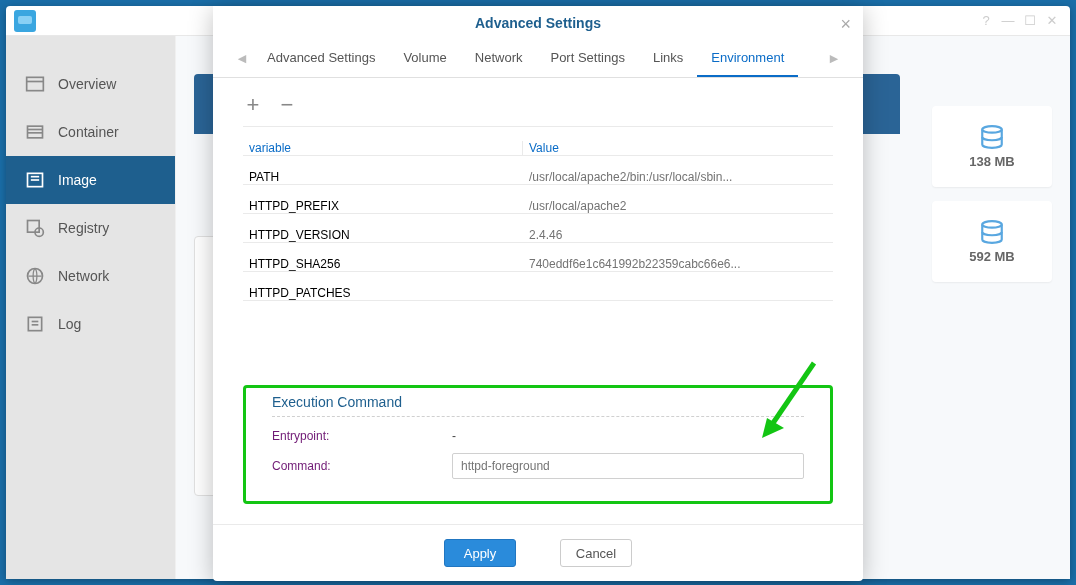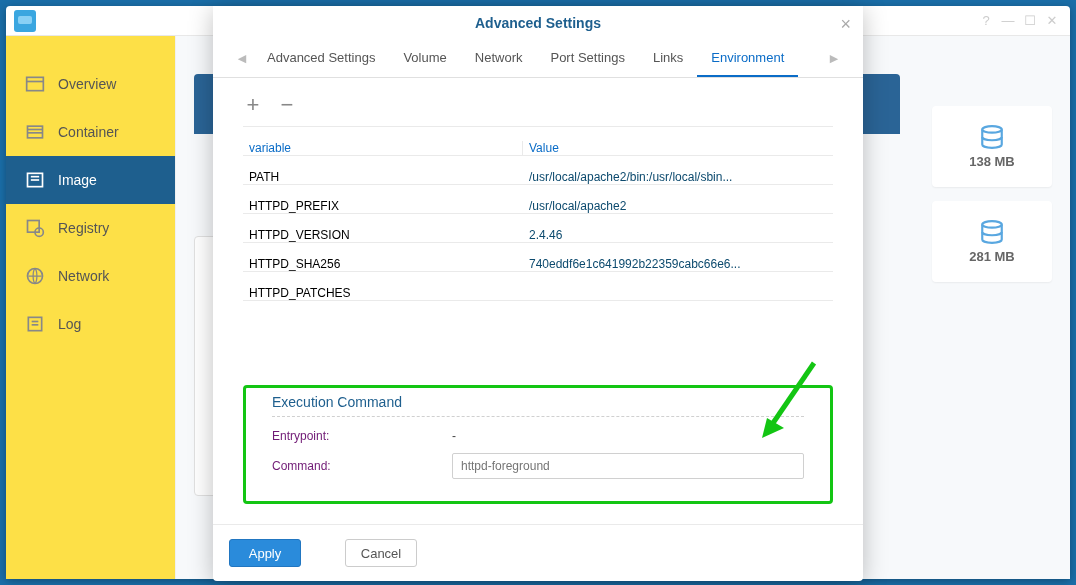--- a/index.html
+++ b/index.html
@@ -8,21 +8,21 @@
 .app-window { position: absolute; top: 6px; left: 6px; right: 6px; bottom: 6px; background: #fff; border-radius: 4px; display: flex; flex-direction: column; box-shadow: 0 2px 8px rgba(0,0,0,0.3); }
 
 .title-bar { height: 30px; display: flex; align-items: center; padding: 0 8px; border-bottom: 1px solid #e8e8e8; }
 .title-bar .docker-icon { width: 22px; height: 22px; background: #3aa6e0; border-radius: 3px; margin-right: 8px; position: relative; }
 .title-bar .docker-icon::before { content: ""; position: absolute; top: 6px; left: 4px; width: 14px; height: 8px; background: #88d0f5; border-radius: 2px; }
 .title-bar .spacer { flex: 1; }
 .title-bar .win-btn { width: 20px; height: 20px; margin-left: 2px; color: #ccc; font-size: 13px; display: flex; align-items: center; justify-content: center; cursor: pointer; }
 
 .main-body { flex: 1; display: flex; overflow: hidden; }
 
-.sidebar { width: 170px; background: #fde047; padding-top: 24px; border-right: 1px solid #f0f0f0; }
+.sidebar { width: 170px; background: #e5e5e5; padding-top: 24px; border-right: 1px solid #f0f0f0; }
 .sidebar-item { display: flex; align-items: center; padding: 14px 18px; font-size: 14px; color: #555; cursor: pointer; }
 .sidebar-item.active { background: #1e5f8e; color: #fff; }
 .sidebar-item .sb-icon { width: 22px; height: 20px; margin-right: 12px; display: inline-block; }
 
 .content-area { flex: 1; position: relative; background: #f7f9fb; padding: 24px 18px; overflow: hidden; }
 
 .inner-panel { position: absolute; top: 38px; left: 18px; right: 170px; height: 60px; background: #2a6496; border-radius: 4px 4px 0 0; }
 .inner-panel2 { position: absolute; top: 200px; left: 18px; width: 38px; height: 260px; background: #fff; border: 1px solid #e0e0e0; border-radius: 4px; }
 
 .right-widgets { position: absolute; top: 70px; right: 18px; width: 120px; }
@@ -43,34 +43,34 @@
 .tab.active { color: #0a6cc7; border-bottom-color: #0a6cc7; }
 
 .modal-body { padding: 12px 30px 20px; }
 .toolbar { display: flex; gap: 14px; padding: 6px 0 10px; }
 .tool-btn { width: 20px; height: 20px; font-size: 22px; color: #888; line-height: 18px; cursor: pointer; text-align: center; }
 
 .env-table { border-top: 1px solid #eaeaea; }
 .env-row { display: flex; height: 29px; align-items: flex-end; border-bottom: 1px solid #eaeaea; font-size: 12px; }
 .env-row.header { color: #0a6cc7; }
 .env-cell-var { width: 280px; padding-left: 6px; white-space: nowrap; overflow: hidden; text-overflow: ellipsis; }
-.env-cell-val { flex: 1; padding-left: 6px; white-space: nowrap; overflow: hidden; text-overflow: ellipsis; color: #0c4a6e; }
+.env-cell-val { flex: 1; padding-left: 6px; white-space: nowrap; overflow: hidden; text-overflow: ellipsis; color: #737373; }
 .env-row.header .env-cell-var, .env-row.header .env-cell-val { color: #0a6cc7; }
 .env-row.header .env-cell-var { border-right: 1px solid #eaeaea; }
 
 .exec-block { margin-top: 84px; border: 3px solid #13c513; border-radius: 4px; padding: 6px 26px 12px; position: relative; }
 .exec-title { font-size: 14px; color: #1e5f8e; padding-bottom: 6px; border-bottom: 1px dashed #d0d0d0; margin-bottom: 12px; }
 .exec-row { display: flex; align-items: center; font-size: 12px; margin-bottom: 10px; }
 .exec-label { width: 180px; color: #701a75; }
 .exec-val { flex: 1; color: #444; }
 .exec-input { flex: 1; height: 26px; border: 1px solid #d0d0d0; border-radius: 2px; padding: 0 8px; font-size: 12px; color: #888; }
 
 .arrow-annot { position: absolute; right: 44px; top: 280px; width: 60px; height: 80px; pointer-events: none; }
 
-.modal-footer { border-top: 1px solid #eaeaea; padding: 14px 16px; display: flex; justify-content: flex-start; }
+.modal-footer { border-top: 1px solid #eaeaea; padding: 14px 16px; display: flex; justify-content: center; }
 .btn { min-width: 72px; height: 28px; border-radius: 3px; font-size: 13px; cursor: pointer; border: 1px solid; }
 .btn-primary { background: #2a8bdb; color: #fff; border-color: #2176c1; }
 .btn-secondary { background: #fff; color: #555; border-color: #ccc; margin-left: 44px; }
 
 
 .sb-icon svg { width: 100%; height: 100%; }
 </style>
 </head>
 <body>
 
@@ -144,21 +144,21 @@
                 <path d="M3 12v7c0 1.7 4 3 9 3s9-1.3 9-3v-7" fill="none" stroke="#59a7e0" stroke-width="2"></path>
               </svg></div>
           <div class="size-label">138 MB</div>
         </div>
         <div class="widget">
           <div class="db-icon"><svg viewBox="0 0 24 24">
                 <ellipse cx="12" cy="5" rx="9" ry="3" fill="none" stroke="#59a7e0" stroke-width="2"></ellipse>
                 <path d="M3 5v7c0 1.7 4 3 9 3s9-1.3 9-3V5" fill="none" stroke="#59a7e0" stroke-width="2"></path>
                 <path d="M3 12v7c0 1.7 4 3 9 3s9-1.3 9-3v-7" fill="none" stroke="#59a7e0" stroke-width="2"></path>
               </svg></div>
-          <div class="size-label">281 MB</div>
+          <div class="size-label">592 MB</div>
         </div>
       </div>
     </div>
   </div>
 
   <div class="modal-overlay">
     <div class="modal">
       <div class="modal-header">
         <div class="modal-title">Advanced Settings</div>
         <div class="modal-close">×</div>

